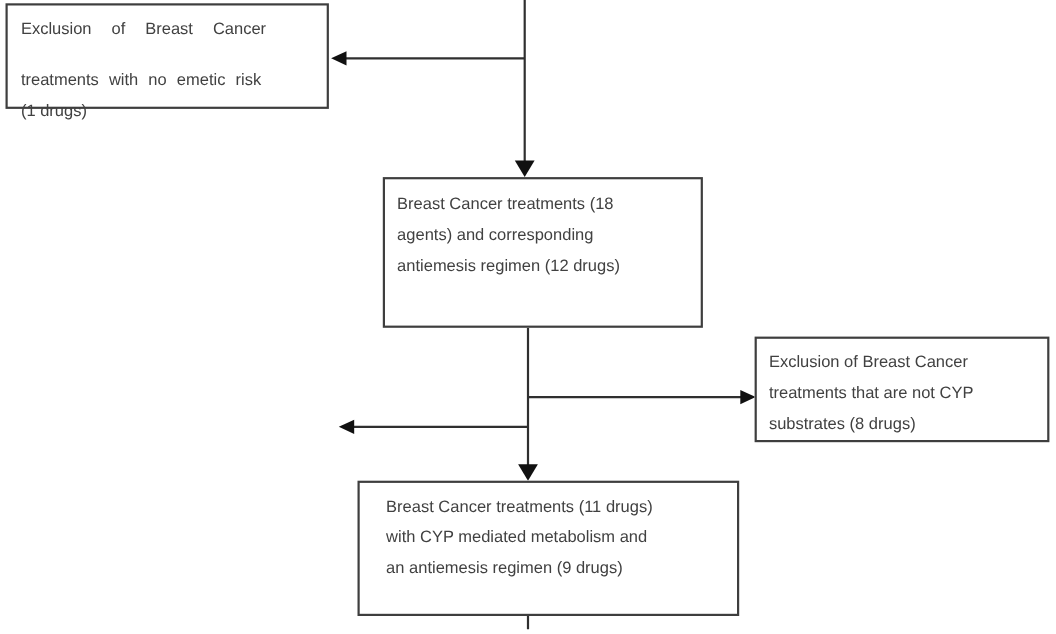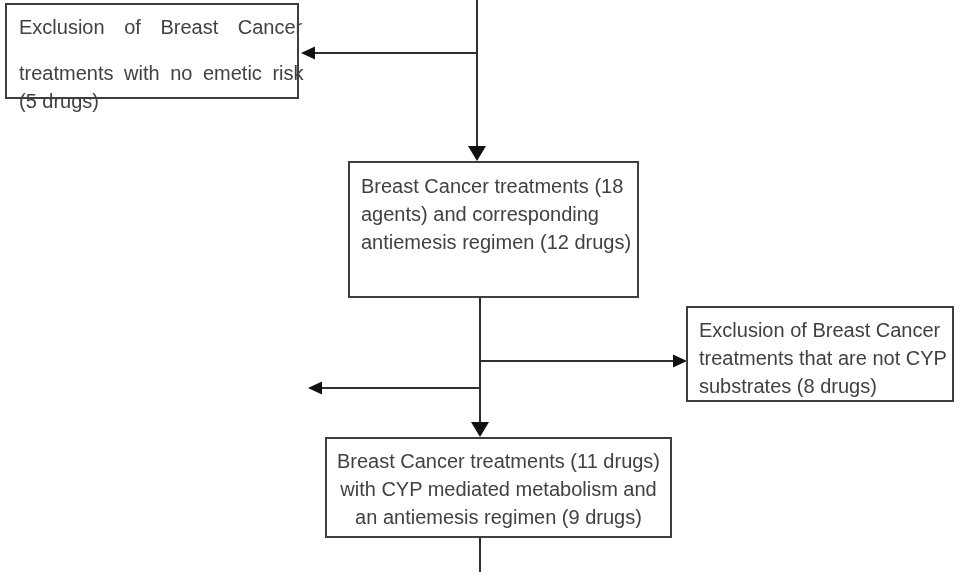--- a/index.html
+++ b/index.html
@@ -16,34 +16,34 @@
     background:var(--bg);
     overflow:hidden;
     font-family:"Liberation Sans","DejaVu Sans",sans-serif;
   }
   .box{
     position:absolute;
     box-sizing:border-box;
     border:2px solid var(--border);
     background:var(--bg);
     color:var(--text);
-    font-size:20px;
+    font-size:15px;
     line-height:28px;
   }
   .txt{white-space:nowrap;}
   .ws-wide{word-spacing:14px;}
   .ws-mid{word-spacing:5px;margin-top:18px;}
   .ws-sm{word-spacing:6px;}
   .ws-xs{word-spacing:1px;}
 
   .box-top-left{left:5px;top:3px;width:294px;height:96px;padding:8px 12px;}
   .box-center{left:348px;top:161px;width:291px;height:137px;padding:9px 11px;}
   .box-left{left:13px;top:319px;width:293px;height:101px;padding:9px 13px;}
   .box-right{left:686px;top:306px;width:268px;height:96px;padding:8px 11px;}
-  .box-bottom{left:325px;top:437px;width:347px;height:101px;padding:8px 0;text-align:center;}
+  .box-bottom{left:325px;top:437px;width:347px;height:123px;padding:8px 24px;}
 
   #connectors{position:absolute;left:0;top:0;width:960px;height:576px;pointer-events:none;}
   #connectors line{stroke:var(--line);stroke-width:2;}
   #connectors polygon{fill:var(--arrow);stroke:none;}
 </style>
 </head>
 <body>
 
 <div id="canvas">
 
@@ -63,21 +63,21 @@
 
     <line x1="480" y1="388" x2="321" y2="388"></line>
     <polygon points="322,381.5 322,394.5 308,388"></polygon>
 
     <line x1="480" y1="538" x2="480" y2="572"></line>
   </svg>
 
   <div class="box box-top-left">
     <div class="txt ws-wide">Exclusion of Breast Cancer</div>
     <div class="txt ws-mid">treatments with no emetic risk</div>
-    <div class="txt">(5 drugs)</div>
+    <div class="txt">(1 drugs)</div>
   </div>
 
   <div class="box box-center">
     <div class="txt">Breast Cancer treatments (18</div>
     <div class="txt">agents) and corresponding</div>
     <div class="txt">antiemesis regimen (12 drugs)</div>
   </div>
 
 
   <div class="box box-right">

